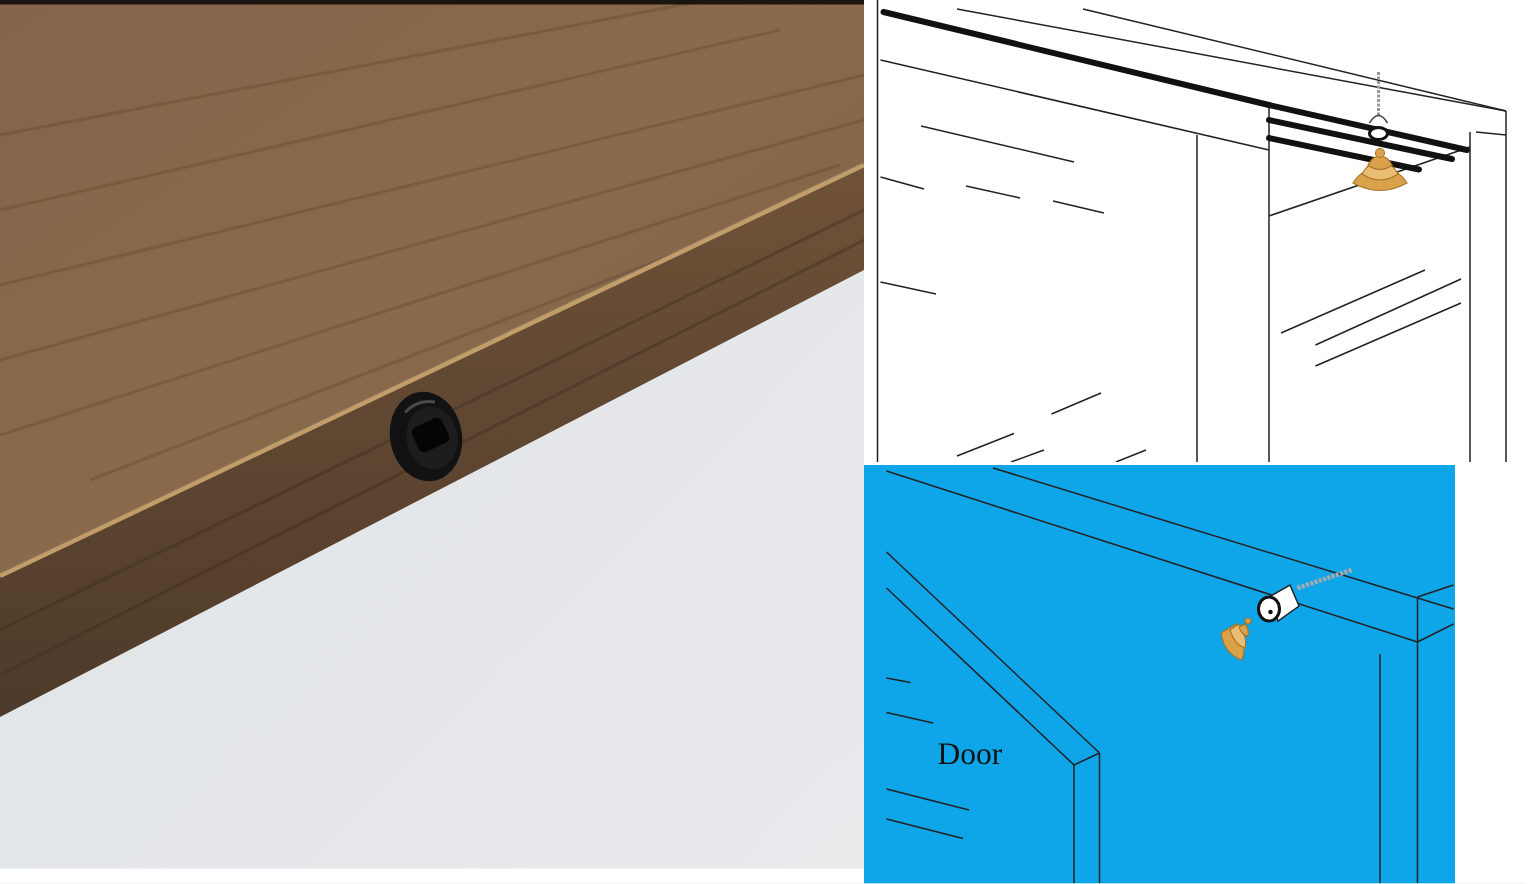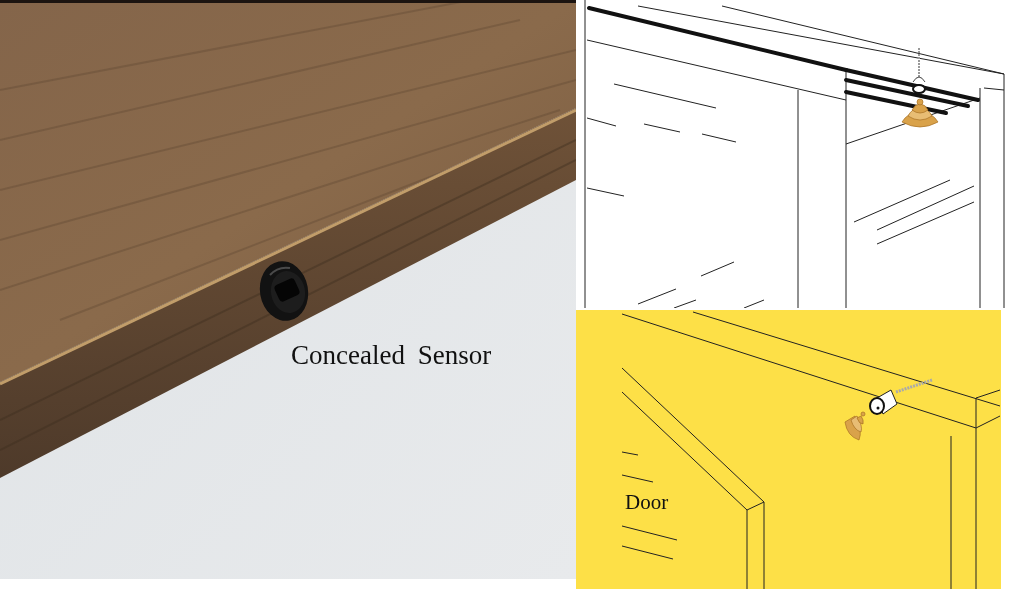--- a/index.html
+++ b/index.html
@@ -4,21 +4,21 @@
 <style>
   html, body { margin: 0; padding: 0; }
   body {
     width: 1024px; height: 589px; overflow: hidden; position: relative;
     background: #ffffff;
     font-family: "Liberation Serif", serif;
   }
   .panel { position: absolute; overflow: hidden; }
   #photo-panel { left: 0; top: 0; width: 576px; height: 579px; background: #e4e7e9; }
   #sliding-panel { left: 584px; top: 0; width: 440px; height: 308px; background: #fff; }
-  #door-panel { left: 576px; top: 310px; width: 394px; height: 279px; background: #fde047; padding-left: 31px; }
+  #door-panel { left: 576px; top: 310px; width: 394px; height: 279px; background: #0ea5e9; }
   svg { display: block; }
   .label {
     position: absolute; color: #111; white-space: nowrap;
     font-family: "Liberation Serif", serif;
   }
   #concealed-label { left: 291px; top: 340px; font-size: 27px; word-spacing: 6px; }
   #sliding-label { left: 46px; top: 178px; font-size: 27px; }
   #door-label { left: 49px; top: 180px; font-size: 21px; }
 </style>
 </head>
@@ -64,21 +64,20 @@
 
     <rect x="0" y="0" width="576" height="3" fill="#1c1410"></rect>
 
     <g>
       <ellipse cx="284" cy="291" rx="24" ry="30" fill="#121212" transform="rotate(-10 284 291)"></ellipse>
       <ellipse cx="288" cy="292" rx="17" ry="21" fill="#1d1d1d" transform="rotate(-10 288 292)"></ellipse>
       <rect x="276" y="281" width="22" height="18" rx="4" fill="#050505" transform="rotate(-25 287 290)"></rect>
       <path d="M270,275 Q278,266 290,268" stroke="#4a4a4a" stroke-width="2" fill="none"></path>
     </g>
   </svg>
-  <div class="label" id="concealed-label">Concealed  Sensor</div>
 </div>
 
 <div class="panel" id="sliding-panel">
   <svg width="440" height="308" viewBox="0 0 440 308">
     <g stroke="#222" fill="none" stroke-width="1">
 
       <line x1="1" y1="0" x2="1" y2="308"></line>
 
       <line x1="54" y1="6" x2="420" y2="74"></line>
       <line x1="138" y1="6" x2="420" y2="74"></line>

